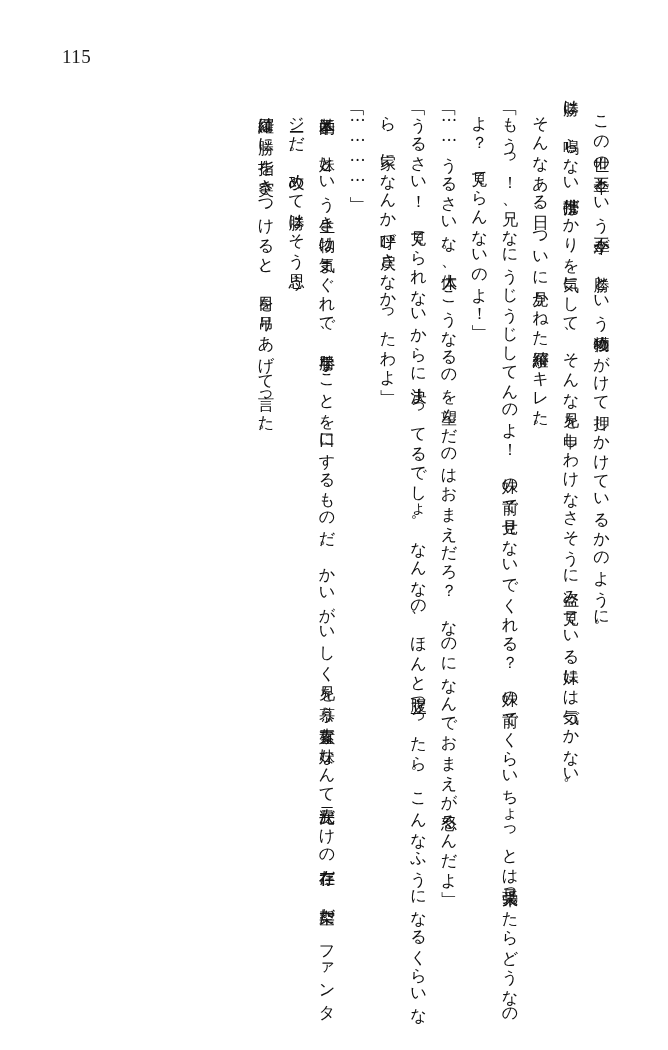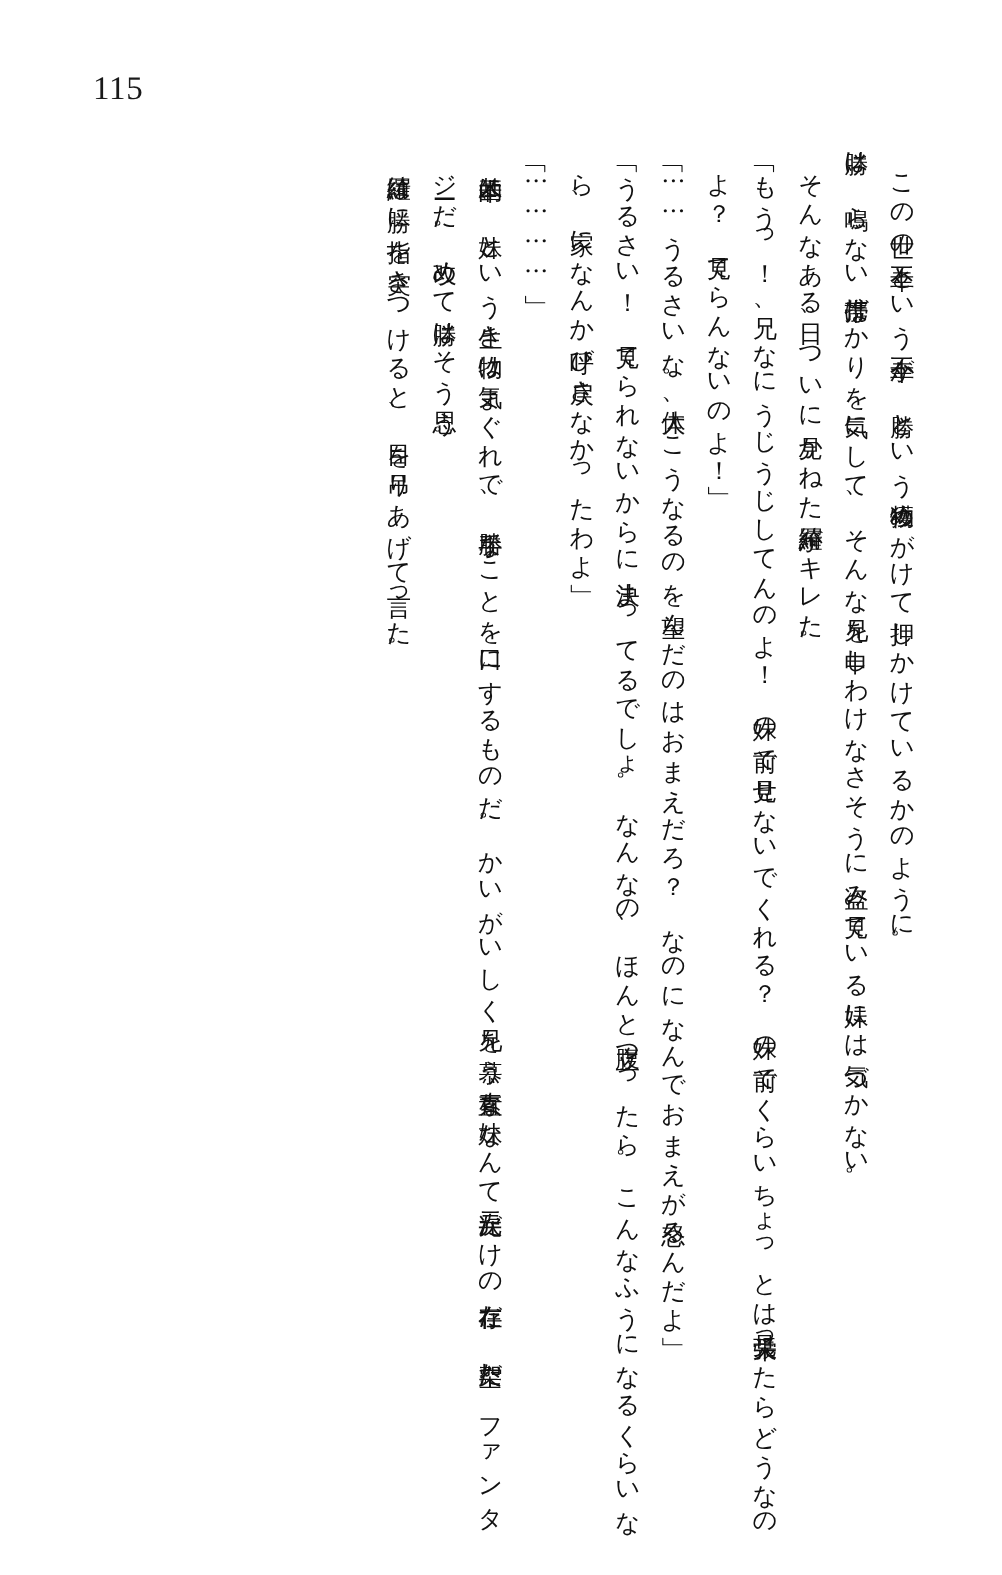--- a/index.html
+++ b/index.html
@@ -18,21 +18,21 @@
     position: relative;
     width: 668px;
     height: 1050px;
     background: #ffffff;
     box-sizing: border-box;
   }
   .page-number {
     position: absolute;
     top: 46px;
     left: 62px;
-    font-size: 22px;
+    font-size: 19px;
     font-family: "Liberation Serif", "DejaVu Serif", serif;
     letter-spacing: 0.5px;
     color: #1a1a1a;
   }
   .text-body {
     position: absolute;
     top: 88px;
     right: 52px;
     bottom: 44px;
     left: 46px;

